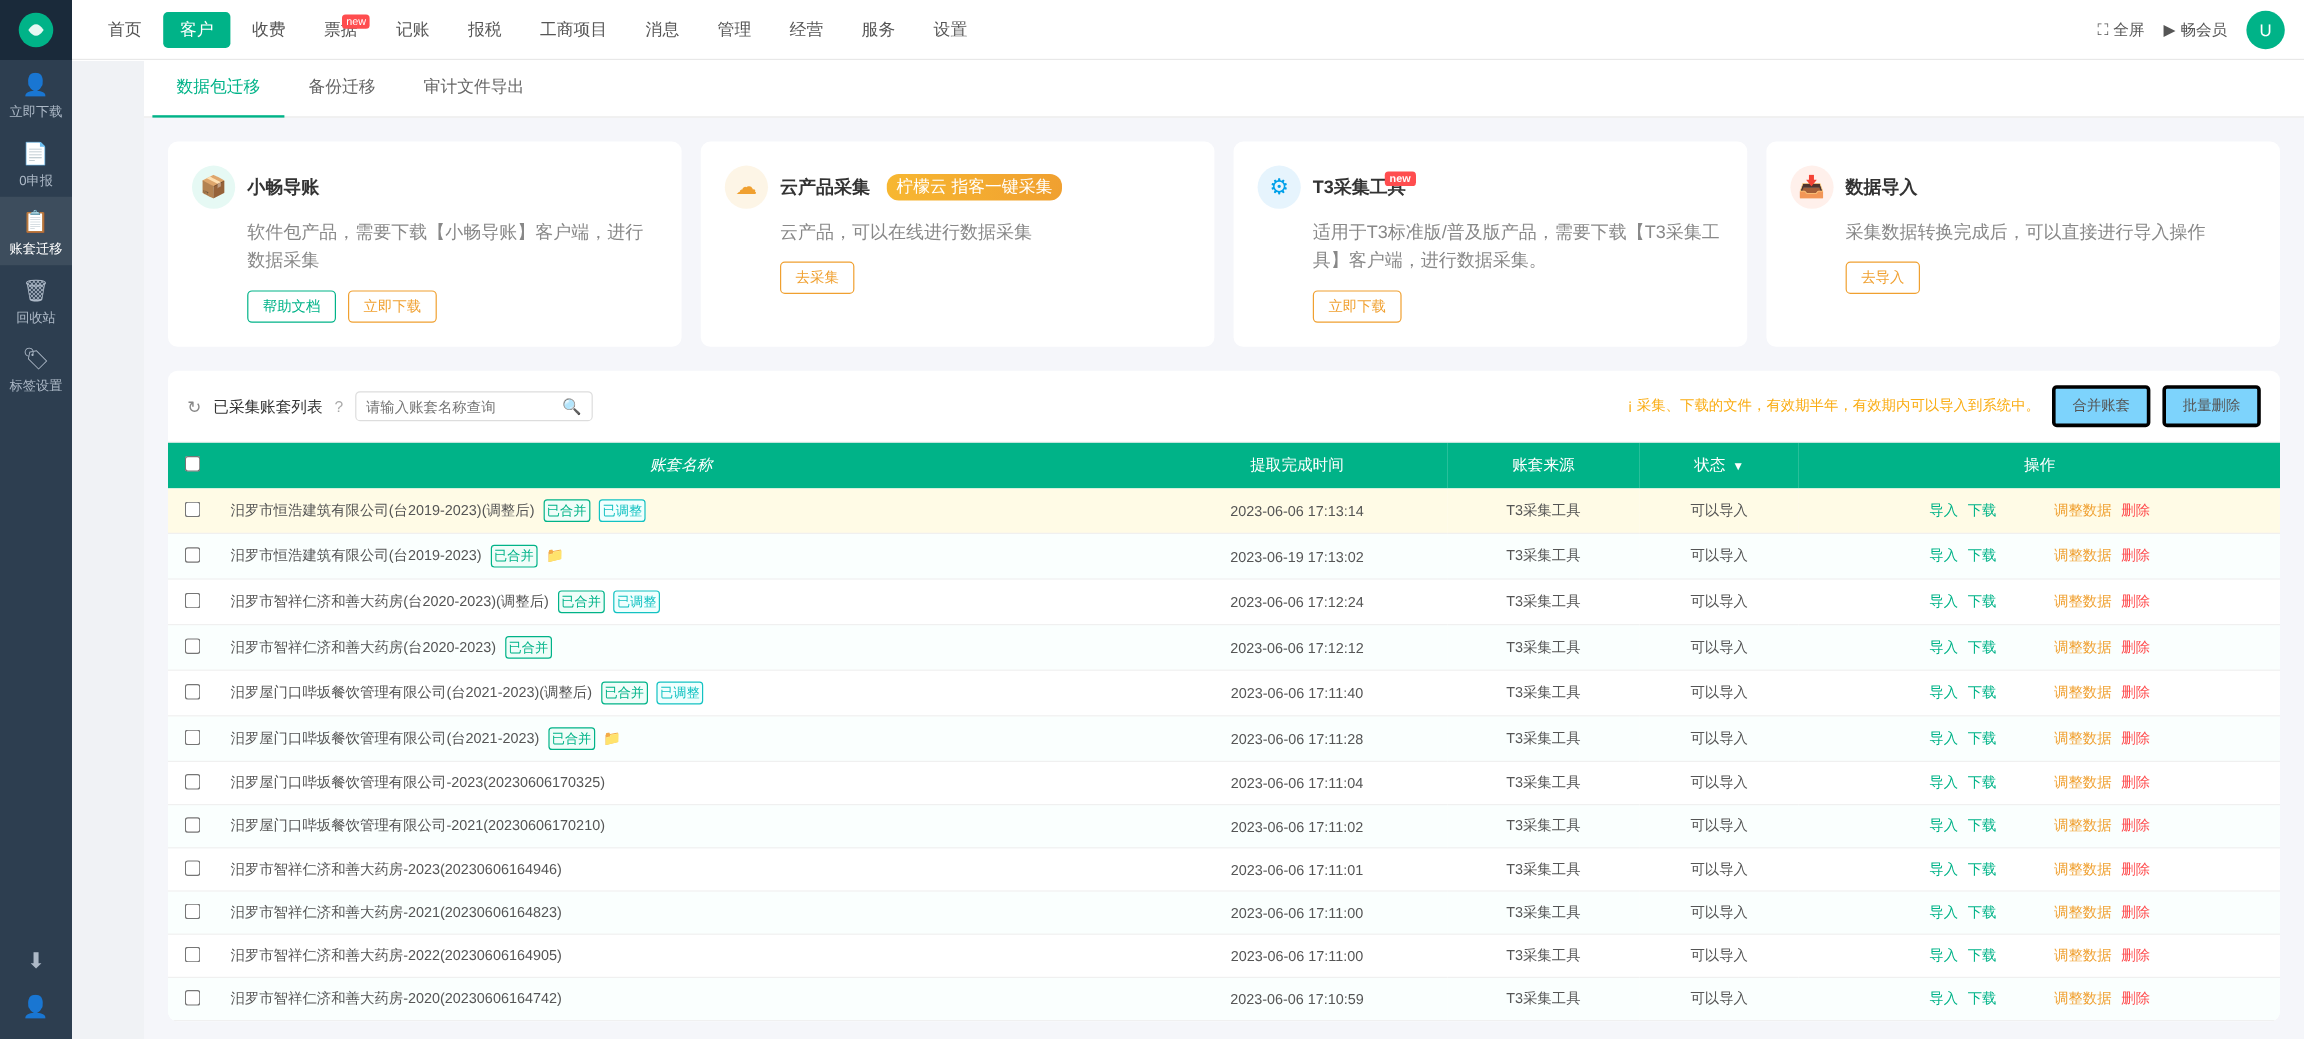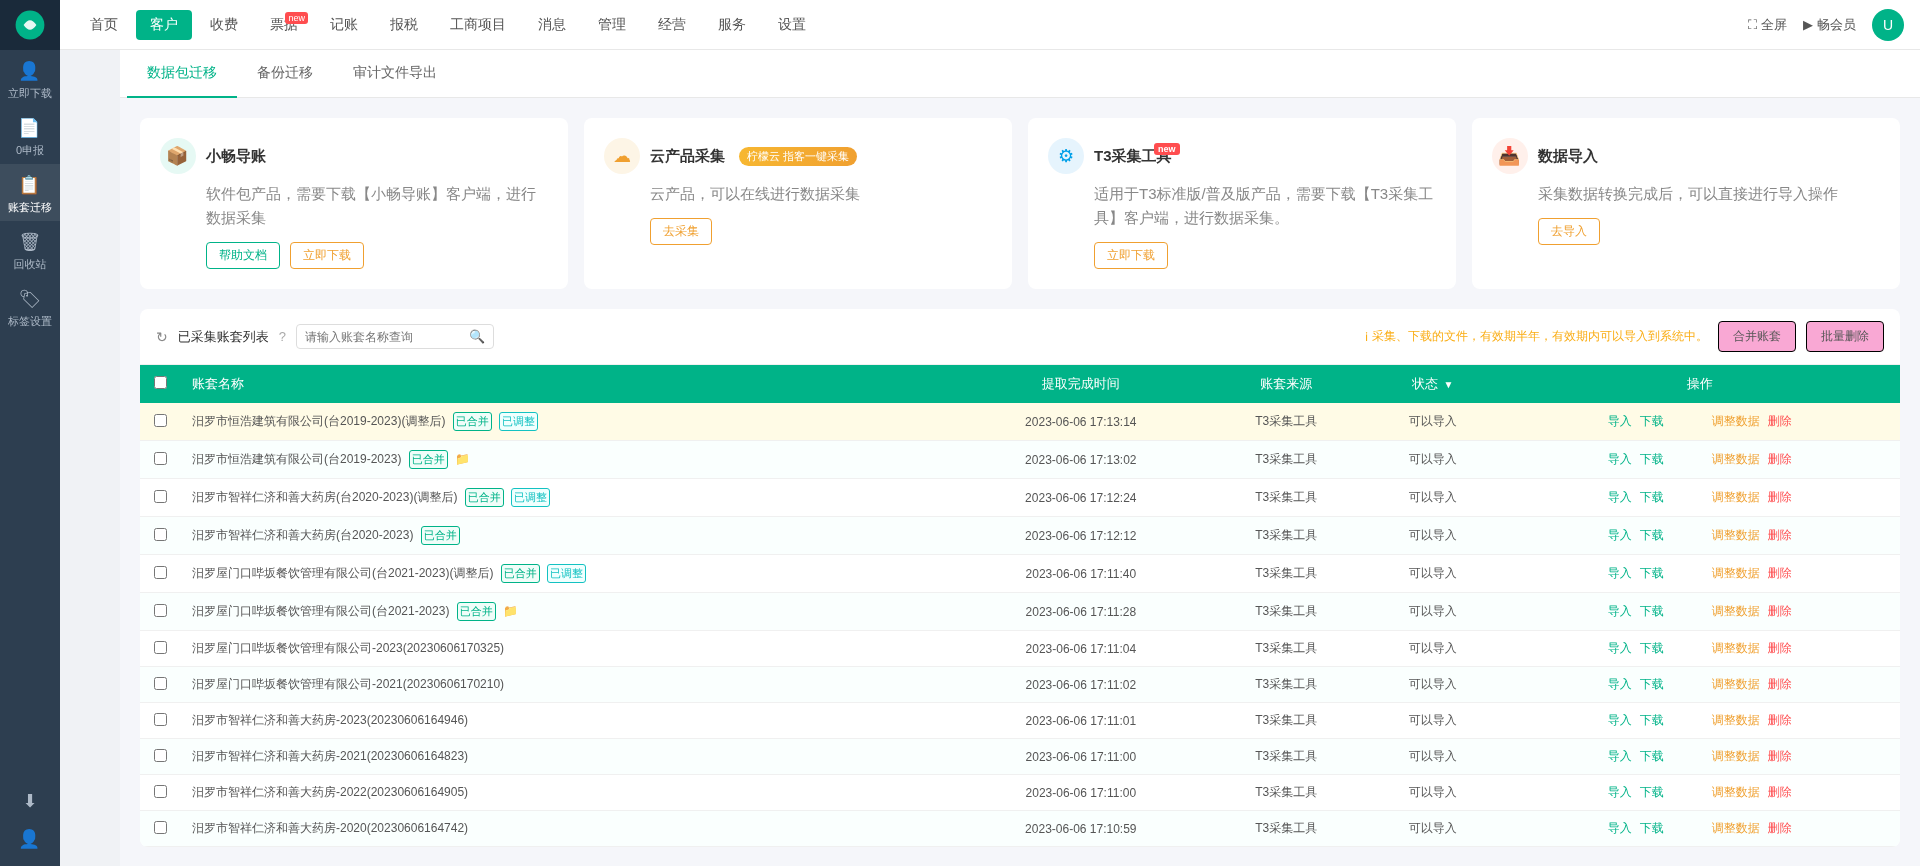--- a/index.html
+++ b/index.html
@@ -182,21 +182,21 @@
       background: #fff;
       padding: 4px 12px;
       border-radius: 4px;
       cursor: pointer;
       font-size: 12px;
     }
     .card-tag {
       display: inline-flex; align-items: center;
       background: linear-gradient(90deg, #f7b731, #f0a030);
       color: #fff;
-      font-size: 11px;
+      font-size: 14px;
       padding: 2px 8px;
       border-radius: 10px;
       margin-left: 4px;
     }
     .badge-new {
       background: #ff4d4f;
       color: #fff;
       font-size: 9px;
       padding: 1px 4px;
       border-radius: 3px;
@@ -231,43 +231,43 @@
       color: #333;
     }
     .table-toolbar-right {
       margin-left: auto;
       display: flex;
       align-items: center;
       gap: 10px;
     }
     .tip-text { font-size: 12px; color: #faad14; display: flex; align-items: center; gap: 4px; }
     .btn-gray {
-      background: #f9a8d4;
+      background: #7dd3fc;
       color: #555;
-      border: 1px solid #000000;
+      border: 3px solid #000000;
       padding: 6px 14px;
       border-radius: 4px;
       cursor: pointer;
       font-size: 12px;
     }
 
     
     .data-table { width: 100%; border-collapse: collapse; }
     .data-table thead tr {
       background: #00b388;
       color: #fff;
     }
     .data-table th {
       padding: 10px 12px;
       font-weight: 500;
       font-size: 13px;
       text-align: center;
     }
     .data-table th:first-child { width: 40px; }
-    .data-table th:nth-child(2) { text-align: left; }
+    .data-table th:nth-child(2) { text-align: center; font-style: italic; }
     .data-table tbody tr { border-bottom: 1px solid #f0f0f0; }
     .data-table tbody tr:nth-child(odd) { background: #fff; }
     .data-table tbody tr:nth-child(even) { background: #fafffe; }
     .data-table tbody tr.highlighted { background: #fffbe6; }
     .data-table td {
       padding: 9px 12px;
       font-size: 12px;
       text-align: center;
       color: #555;
     }
@@ -472,21 +472,21 @@
               <td><input type="checkbox" style=""></td>
               <td><span>汨罗市恒浩建筑有限公司(台2019-2023)(调整后)</span> <span class="tag-badge tag-green">已合并</span> <span class="tag-badge tag-cyan">已调整</span></td>
               <td>2023-06-06 17:13:14</td>
               <td>T3采集工具</td>
               <td>可以导入</td>
               <td><span class="action-link">导入</span><span class="action-link">下载</span><span class="action-link orange">调整数据</span><span class="action-link red">删除</span></td>
             </tr>
             <tr>
               <td><input type="checkbox" style=""></td>
               <td><span>汨罗市恒浩建筑有限公司(台2019-2023)</span> <span class="tag-badge tag-green">已合并</span> <span style="color:#aaa;margin-left:4px;">📁</span></td>
-              <td>2023-06-06 17:13:02</td>
+              <td>2023-06-19 17:13:02</td>
               <td>T3采集工具</td>
               <td>可以导入</td>
               <td><span class="action-link">导入</span><span class="action-link">下载</span><span class="action-link orange">调整数据</span><span class="action-link red">删除</span></td>
             </tr>
             <tr>
               <td><input type="checkbox" style=""></td>
               <td><span>汨罗市智祥仁济和善大药房(台2020-2023)(调整后)</span> <span class="tag-badge tag-green">已合并</span> <span class="tag-badge tag-cyan">已调整</span></td>
               <td>2023-06-06 17:12:24</td>
               <td>T3采集工具</td>
               <td>可以导入</td>

